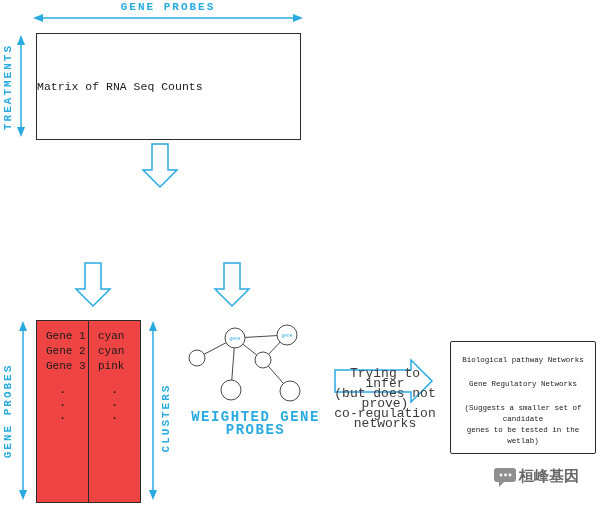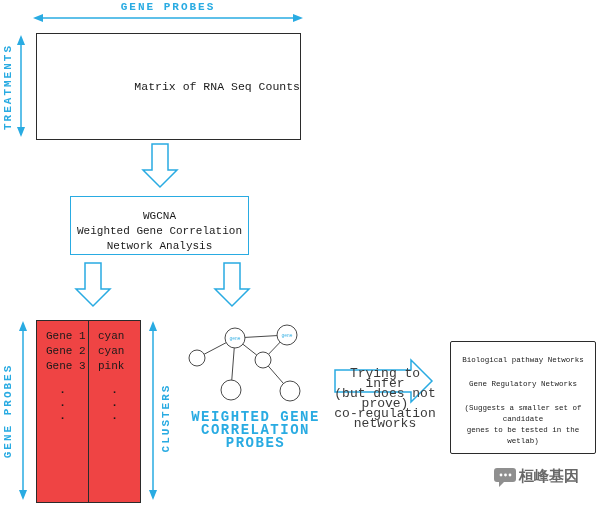--- a/index.html
+++ b/index.html
@@ -12,21 +12,21 @@
     color:#29ABE2; font-weight:bold; font-size:11px; letter-spacing:2px;
     white-space:nowrap;
   }
   .vlabel {
     position:absolute; transform:translate(-50%,-50%) rotate(-90deg);
     transform-origin:center; white-space:nowrap;
   }
   .hlabel { transform:translate(-50%,0); }
   .box {
     position:absolute; border:1px solid #2b2b2b; background:#ffffff;
-    display:flex; align-items:center; justify-content:flex-end; text-align:center;
+    display:flex; align-items:center; justify-content:flex-start; text-align:center;
     color:#1a1a1a;
   }
   .box-cyan { border:1px solid #29ABE2; flex-direction:column; }
   .matrix-text { font-size:11.5px; }
   .wgcna-line { font-size:11px; line-height:15px; }
   .cluster-table {
     position:absolute; left:36px; top:320px; width:103px; height:181px;
     border:1px solid #2b2b2b; background:#ef4444; display:flex;
   }
   .cluster-col { flex:1; padding-top:8px; font-size:11px; color:#1a1a1a; }
@@ -77,25 +77,20 @@
   </svg>
 
   <div class="box" style="left:36px; top:33px; width:263px; height:105px;">
     <span class="matrix-text">Matrix of RNA Seq Counts</span>
   </div>
 
   <svg class="abs" style="left:140px; top:143px;" width="40" height="46">
     <polygon points="12,1 28,1 28,27 37,27 20,44 3,27 12,27" fill="#ffffff" stroke="#29ABE2" stroke-width="1.5"></polygon>
   </svg>
 
-  <div class="box box-cyan" style="left:70px; top:196px; width:177px; height:57px;">
-    <div class="wgcna-line">WGCNA</div>
-    <div class="wgcna-line">Weighted Gene Correlation</div>
-    <div class="wgcna-line">Network Analysis</div>
-  </div>
 
   <svg class="abs" style="left:73px; top:262px;" width="40" height="46">
     <polygon points="12,1 28,1 28,27 37,27 20,44 3,27 12,27" fill="#ffffff" stroke="#29ABE2" stroke-width="1.5"></polygon>
   </svg>
   <svg class="abs" style="left:212px; top:262px;" width="40" height="46">
     <polygon points="12,1 28,1 28,27 37,27 20,44 3,27 12,27" fill="#ffffff" stroke="#29ABE2" stroke-width="1.5"></polygon>
   </svg>
 
   <div class="vlabel cyan-label" style="left:8px; top:411px;">GENE PROBES</div>
 
@@ -147,21 +142,20 @@
     <circle cx="48" cy="68" r="10" fill="#ffffff" stroke="#4a4a4a" stroke-width="1"></circle>
     <circle cx="107" cy="69" r="10" fill="#ffffff" stroke="#4a4a4a" stroke-width="1"></circle>
     <circle cx="52" cy="16" r="10" fill="#ffffff" stroke="#4a4a4a" stroke-width="1"></circle>
     <circle cx="104" cy="13" r="10" fill="#ffffff" stroke="#4a4a4a" stroke-width="1"></circle>
     <text x="52" y="18" text-anchor="middle" font-size="4.5" fill="#29ABE2">gene</text>
     <text x="104" y="15" text-anchor="middle" font-size="4.5" fill="#29ABE2">gene</text>
   </svg>
 
   <div class="net-caption">
     <div>WEIGHTED GENE</div>
-    <div>CORRELATION</div>
     <div>PROBES</div>
   </div>
 
   <svg class="abs" style="left:334px; top:358px;" width="100" height="46">
     <polygon points="1,12 77,12 77,2 98,23 77,44 77,34 1,34" fill="#ffffff" stroke="#29ABE2" stroke-width="1.5"></polygon>
   </svg>
   <div class="infer-text">
     <div>Trying to infer</div>
     <div>(but does not prove)</div>
     <div>co-regulation networks</div>

